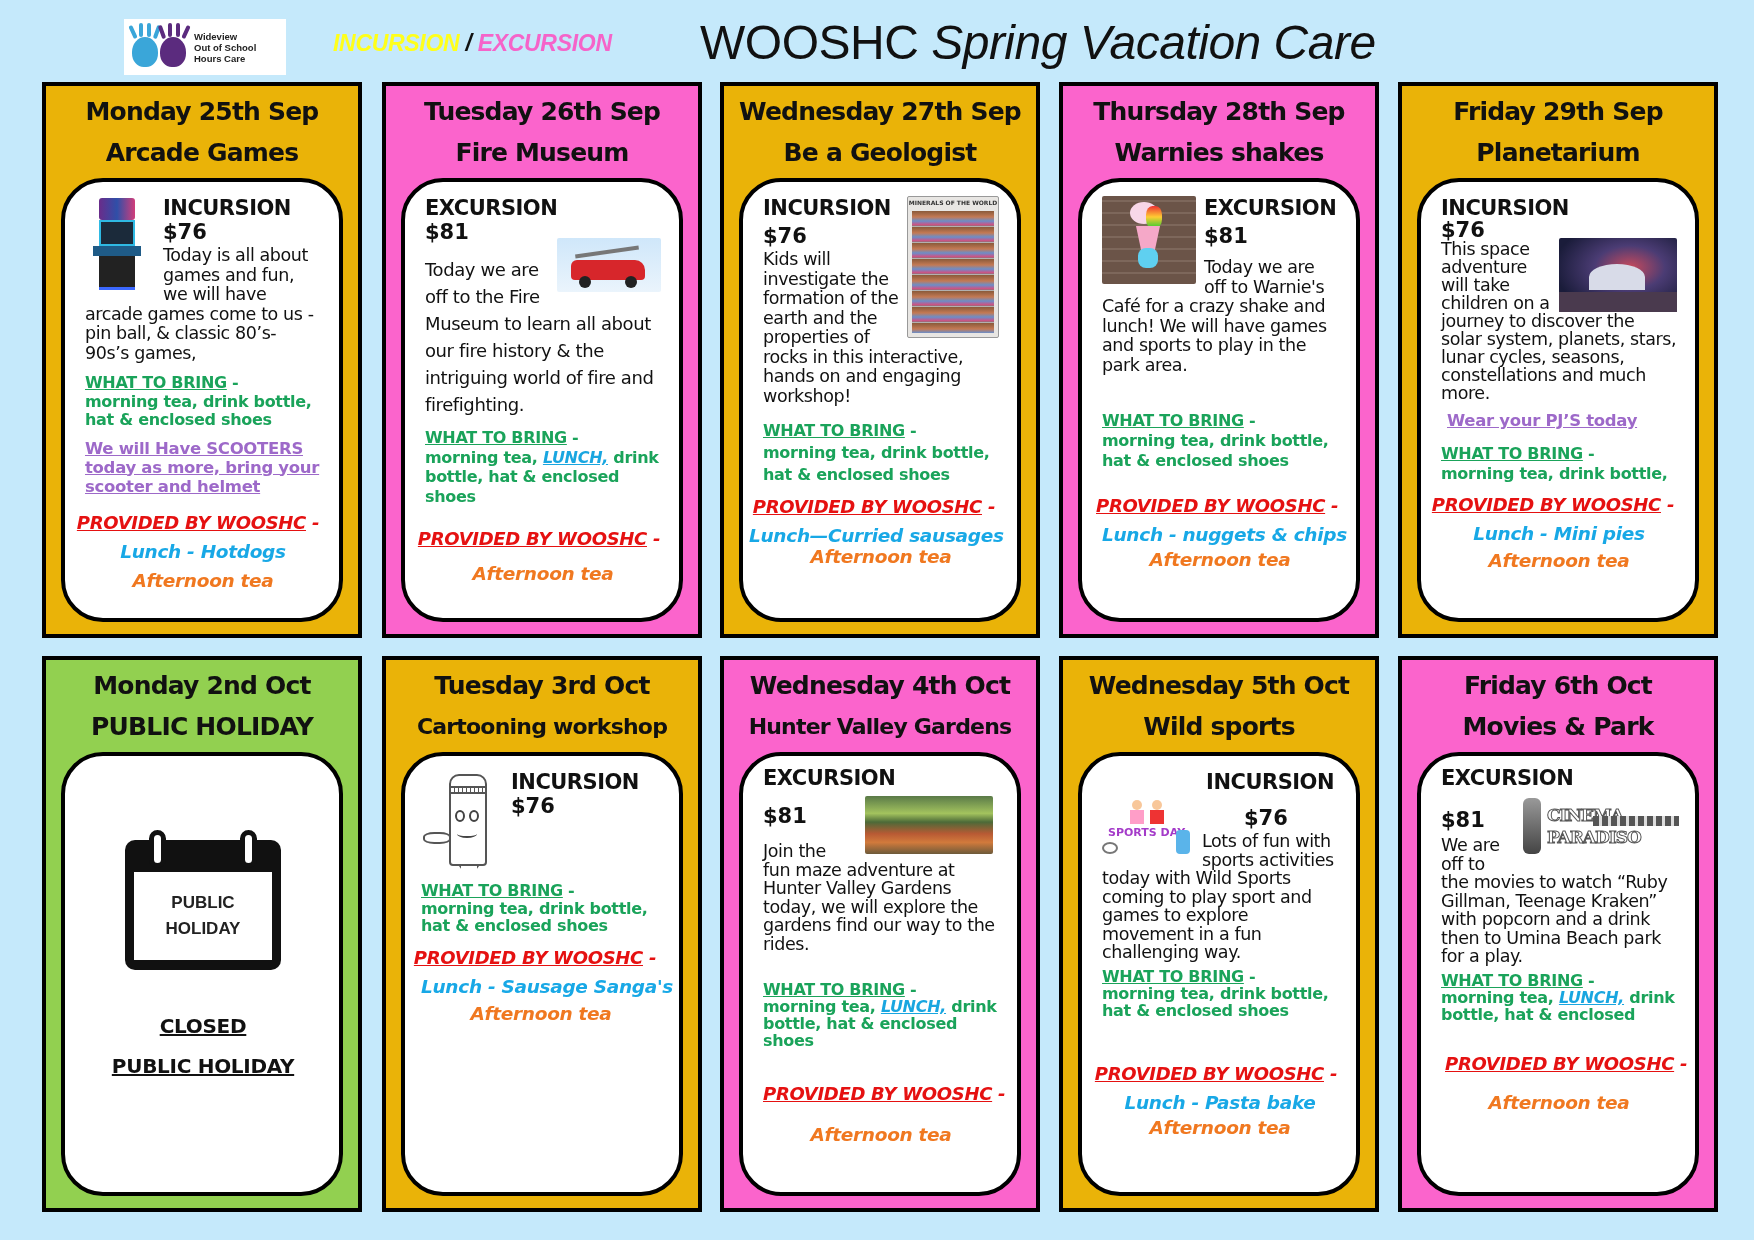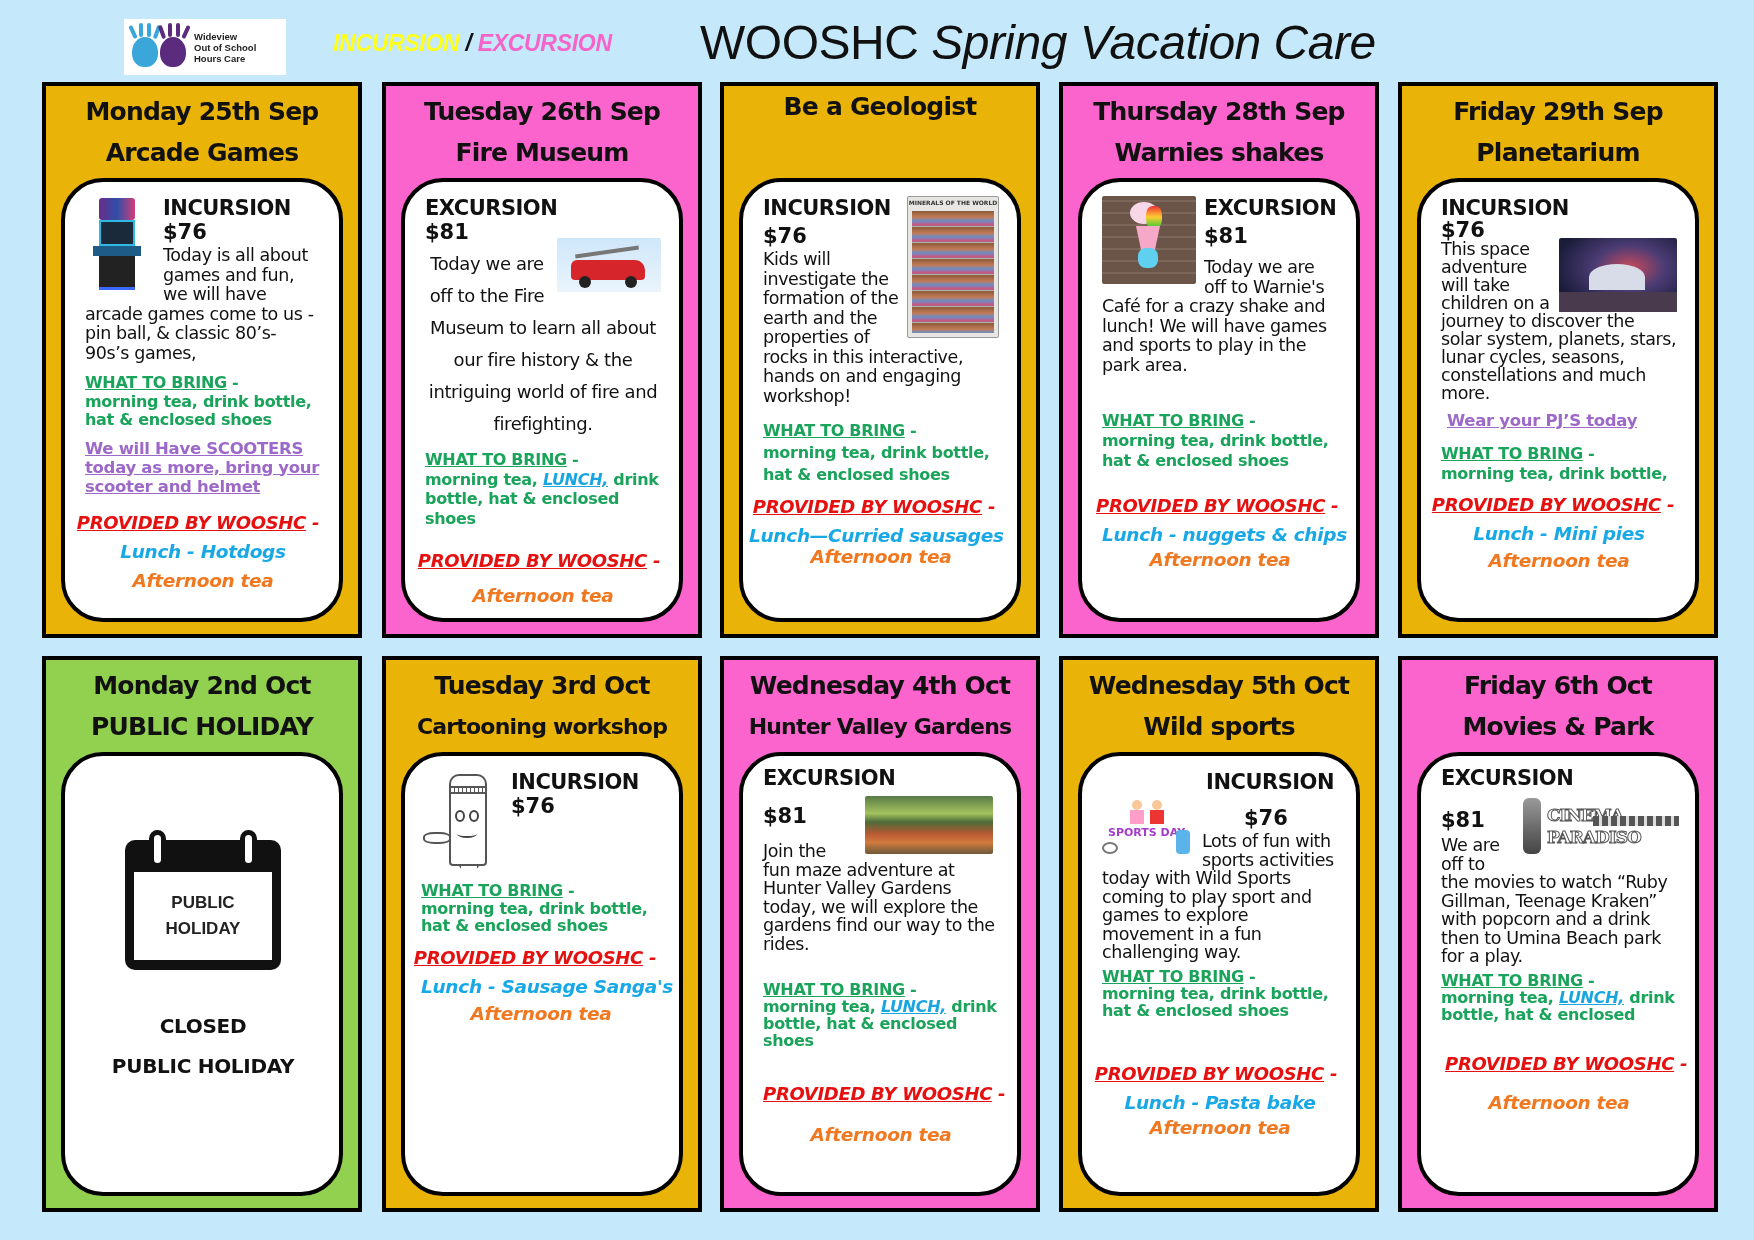--- a/index.html
+++ b/index.html
@@ -74,21 +74,21 @@
   .img.left { float: left; margin-right: 8px; margin-left: 0; }
   .ph { border-radius: 2px; }
 
   .holiday-cal {
     width: 156px; height: 140px; margin: 58px auto 0; position: relative;
   }
   .holiday-cal .body { position: absolute; left: 0; right: 0; top: 10px; bottom: 0; background: #111; border-radius: 10px; }
   .holiday-cal .page { position: absolute; left: 9px; right: 9px; top: 42px; bottom: 10px; background: #fff; display: flex; flex-direction: column; align-items: center; justify-content: center; }
   .holiday-cal .page span { font-family: "Liberation Sans", sans-serif; font-weight: bold; font-size: 17px; color: #222; line-height: 26px; }
   .holiday-cal .ring { position: absolute; top: 0; width: 17px; height: 38px; border-radius: 9px; background: #fff; border: 5px solid #111; }
-  .closed { text-align: center; font-weight: bold; font-size: 20px; letter-spacing: -0.3px; }
+  .closed { text-align: center; font-weight: bold; font-size: 20px; text-decoration: underline; letter-spacing: -0.3px; }
 </style>
 </head>
 <body>
 
 <div class="logo">
   <div class="hands">
     <div class="hand h1"></div>
     <div class="finger" style="left:3px;background:#3aa6d9;transform:rotate(-25deg)"></div>
     <div class="finger" style="left:11px;background:#3aa6d9;top:0"></div>
     <div class="finger" style="left:19px;background:#3aa6d9;top:0"></div>
@@ -147,33 +147,34 @@
   <div class="activity">Fire Museum</div>
   <div class="card" style="padding-top:14px;">
     <div class="type">EXCURSION</div>
     <div class="price">$81</div>
     <div class="img ph" style="width:104px;height:54px;margin-top:-6px;background:linear-gradient(180deg,#cfe7fa 0%,#eaf4fc 100%);position:relative;">
       <div style="position:absolute;left:14px;top:22px;width:74px;height:20px;background:#d7262b;border-radius:6px 10px 4px 4px;"></div>
       <div style="position:absolute;left:18px;top:12px;width:64px;height:4px;background:#777;transform:rotate(-8deg);"></div>
       <div style="position:absolute;left:22px;top:38px;width:12px;height:12px;background:#222;border-radius:50%;"></div>
       <div style="position:absolute;left:68px;top:38px;width:12px;height:12px;background:#222;border-radius:50%;"></div>
     </div>
-    <div class="desc" style="margin-top:4px;line-height:32px;font-size:18px;text-align:center;">Today we are off to the Fire Museum to learn all about our fire history &amp; the intriguing world of fire and firefighting.</div>
+    <div class="desc" style="margin-top:12px;line-height:27px;font-size:18px;">Today we are off to the Fire Museum to learn all about our fire history &amp; the intriguing world of fire and firefighting.</div>
     <div class="bring" style="clear:both;margin-top:10px;line-height:19.5px;">
       <span class="bh">WHAT TO BRING</span><span> -</span><br>
       <span>morning tea,</span> <span class="lunch">LUNCH,</span> <span>drink bottle, hat &amp; enclosed shoes</span>
     </div>
     <div class="provided" style="margin-top:22px;margin-left:-8px;">
       <span class="pv">PROVIDED BY WOOSHC</span><span class="dash"> -</span>
     </div>
     <div class="aft" style="margin-top:14px;">Afternoon tea</div>
   </div>
 </div>
 
 <div class="panel yellow" style="left:720px;top:82px;">
+  <div class="day">Wednesday 27th Sep</div>
   <div class="activity">Be a Geologist</div>
   <div class="card" style="padding-top:14px;">
     <div class="img ph" style="width:92px;height:142px;background:#e8e6e3;border:1px solid #999;position:relative;">
       <div style="font-size:6px;font-weight:bold;color:#333;text-align:center;padding-top:2px;">MINERALS OF THE WORLD</div>
       <div style="position:absolute;left:4px;right:4px;top:14px;bottom:4px;background:repeating-linear-gradient(180deg,#8a5a3a 0px,#c47a55 6px,#6b8ec9 10px,#d64d7d 14px,#7b7b7b 15px,#e8e6e3 16px);"></div>
     </div>
     <div class="type">INCURSION</div>
     <div class="price" style="margin-top:4px;">$76</div>
     <div class="desc" style="margin-top:2px;">Kids will investigate the formation of the earth and the properties of rocks in this interactive, hands on and engaging workshop!</div>
     <div class="bring" style="clear:both;margin-top:14px;line-height:22px;">

